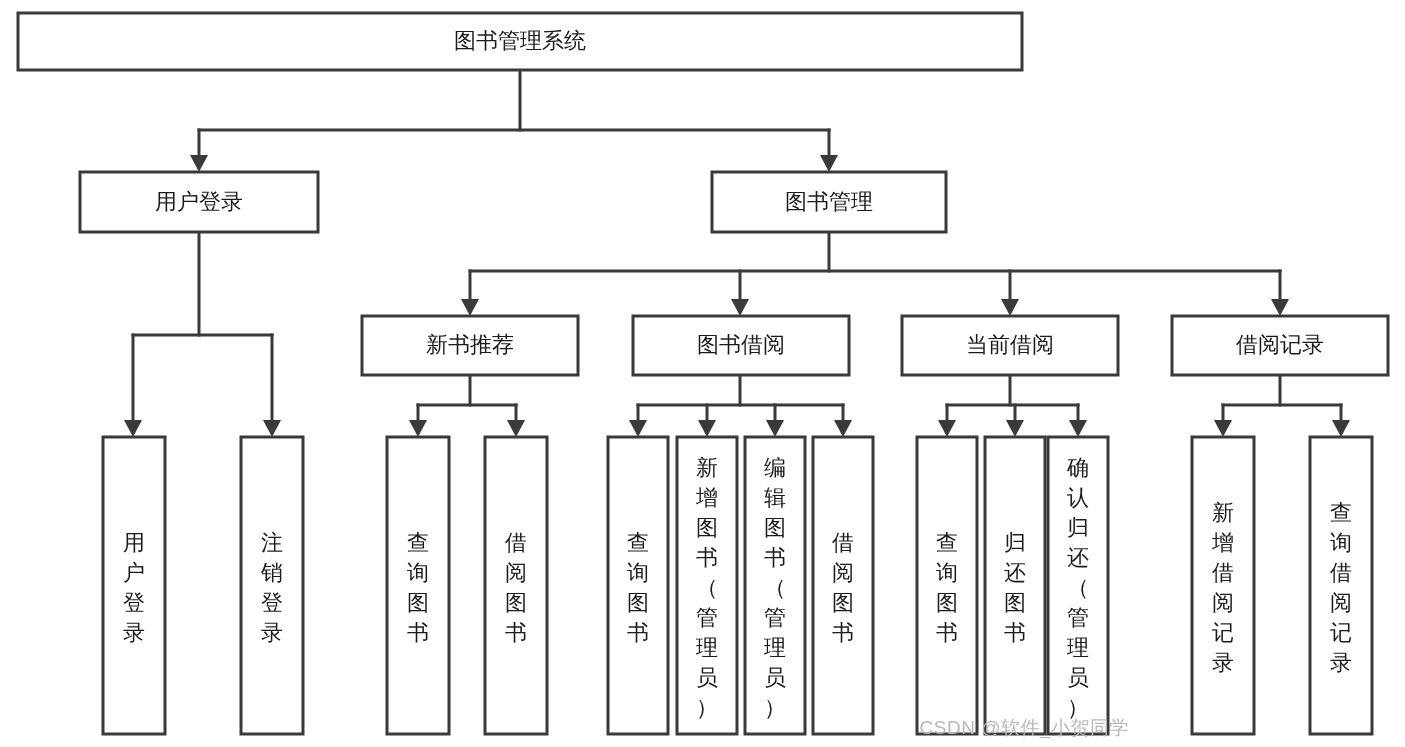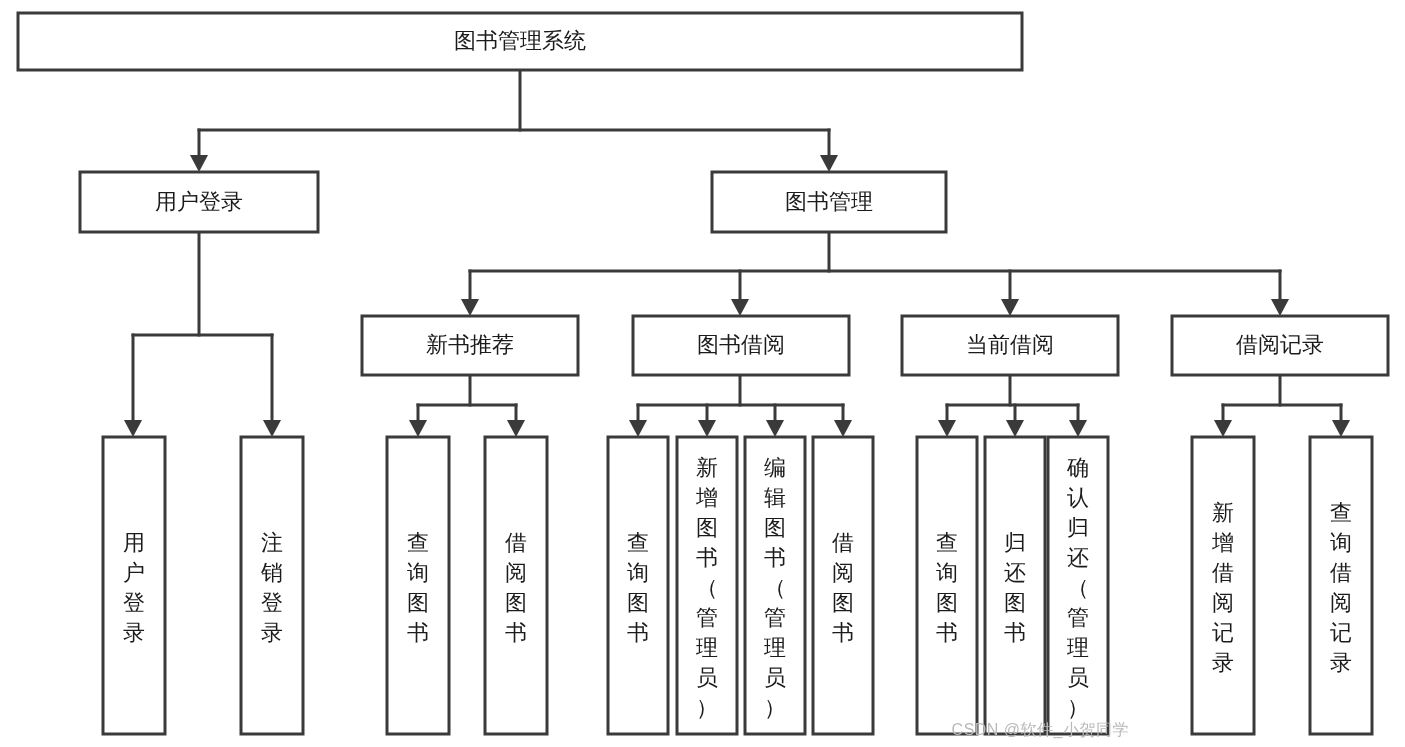--- a/index.html
+++ b/index.html
@@ -51,21 +51,21 @@
     font-family: "Liberation Sans", "DejaVu Sans", sans-serif;
     font-size: 22px;
     fill: #1b1b1b;
     text-anchor: middle;
   }
   .watermark {
     position: absolute;
     right: 8px;
     bottom: 6px;
     font-family: "Liberation Sans", "DejaVu Sans", sans-serif;
-    font-size: 16px;
+    font-size: 19px;
     color: #b9b9b9;
     white-space: nowrap;
     letter-spacing: 0.5px;
     user-select: none;
   }
 </style>
 </head>
 <body>
 
 <div id="diagram-root">

